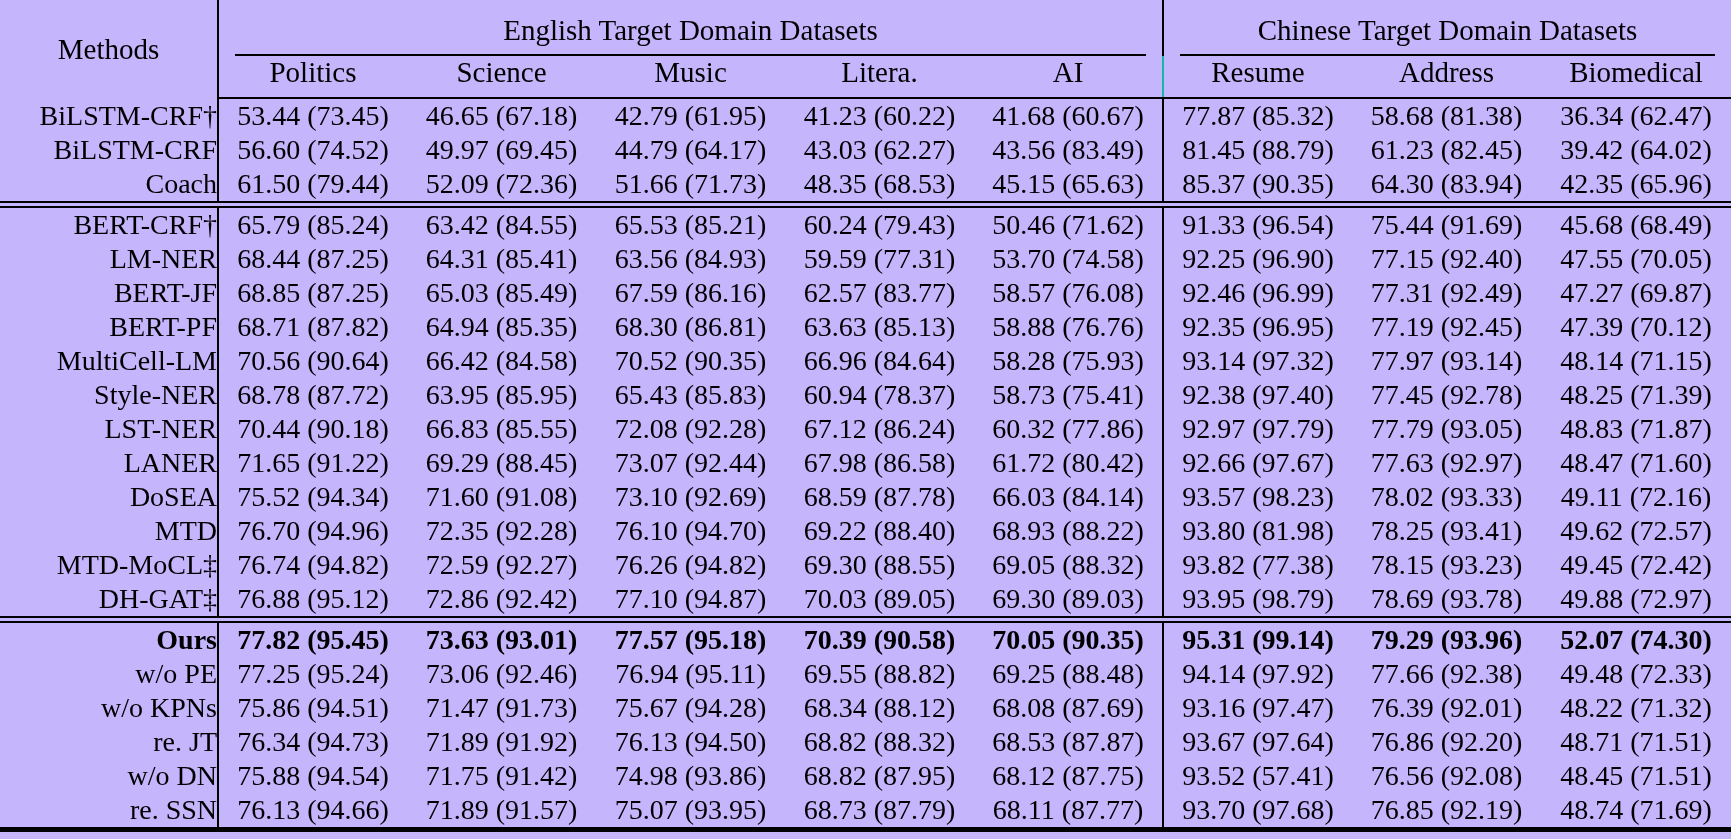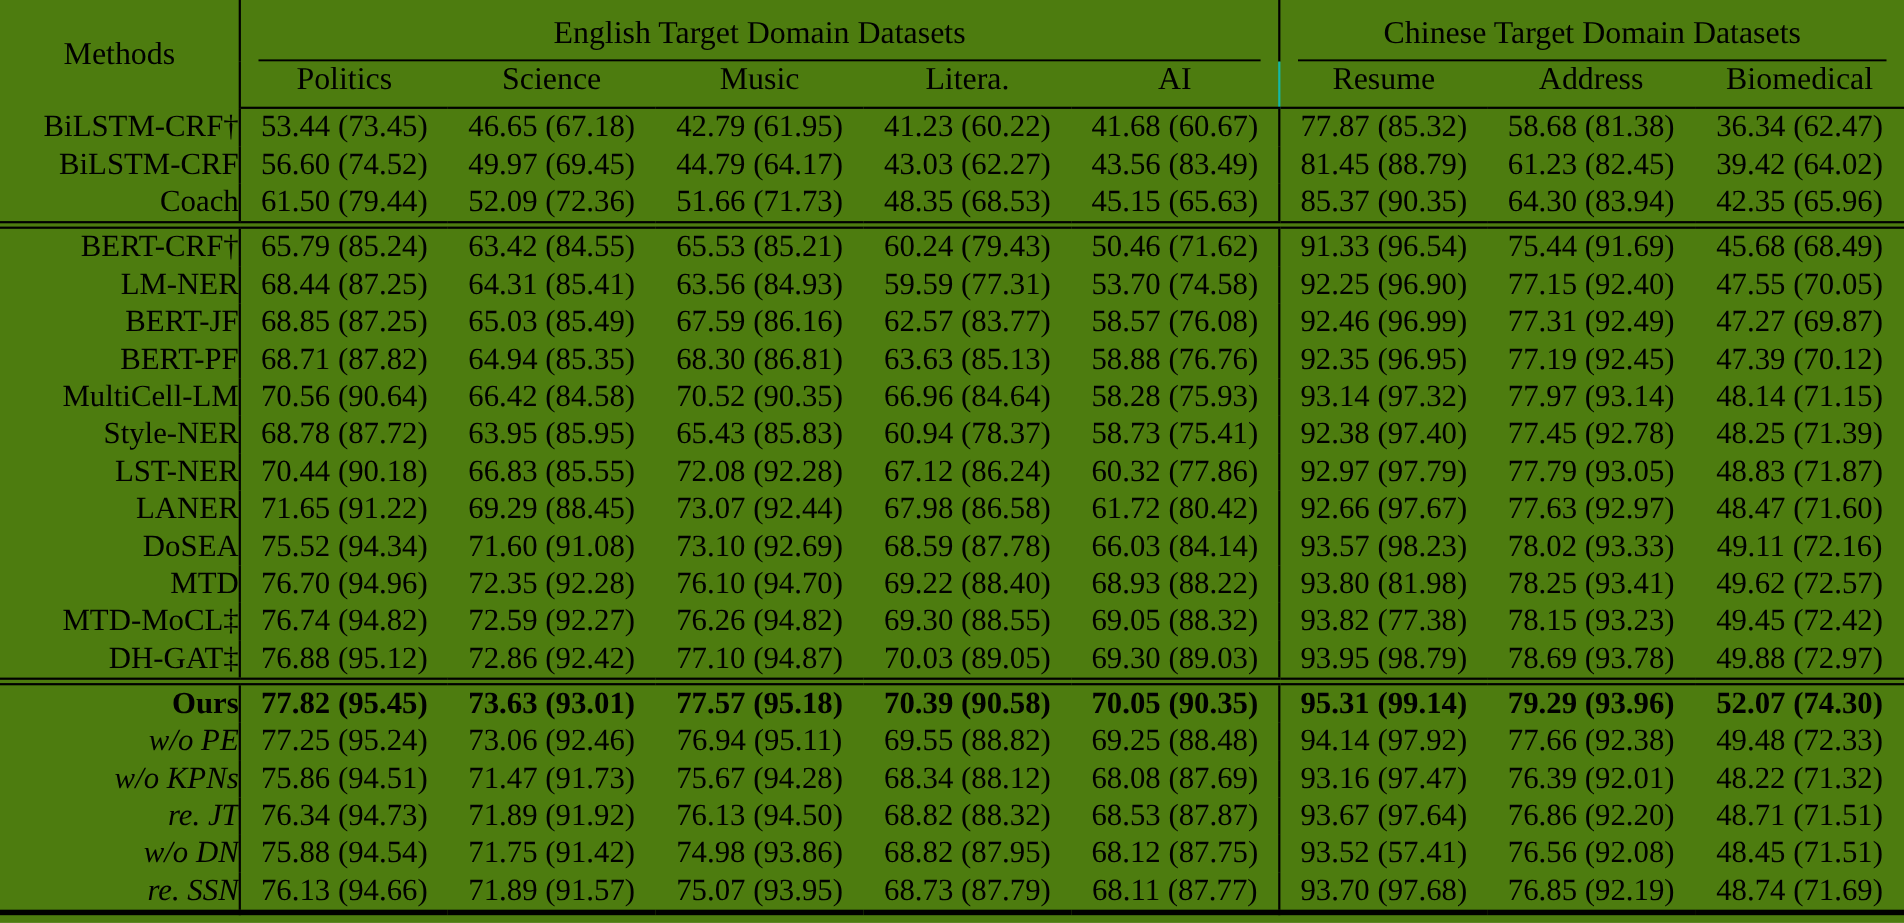--- a/index.html
+++ b/index.html
@@ -3,21 +3,21 @@
 <meta charset="utf-8">
 <style>
   html, body {
     margin: 0;
     padding: 0;
     background: #ffffff;
   }
   .page {
     width: 1731px;
     height: 839px;
-    background: #4d7c0f;
+    background: #c4b5fd;
     overflow: hidden;
   }
   table.results {
     border-collapse: collapse;
     table-layout: fixed;
     width: 1731px;
     color: #000000;
     font-family: "Liberation Serif", "DejaVu Serif", serif;
     border-bottom: 5px solid #000000;
   }
@@ -72,21 +72,20 @@
     font-size: 28px;
     line-height: 34px;
     vertical-align: middle;
   }
   td.method {
     text-align: right;
     padding-left: 10px;
     border-right: 2px solid #000000;
   }
   td.method.italic {
-    font-style: italic;
     padding-left: 46px;
   }
   td.val { text-align: center; }
   td.val.group-div { border-right: 2px solid #000000; }
   tr.section-start td { border-top: 7px double #000000; margin-left: 36px; }
   tr.bold-row td { font-weight: bold; }
 </style>
 </head>
 <body>
 

